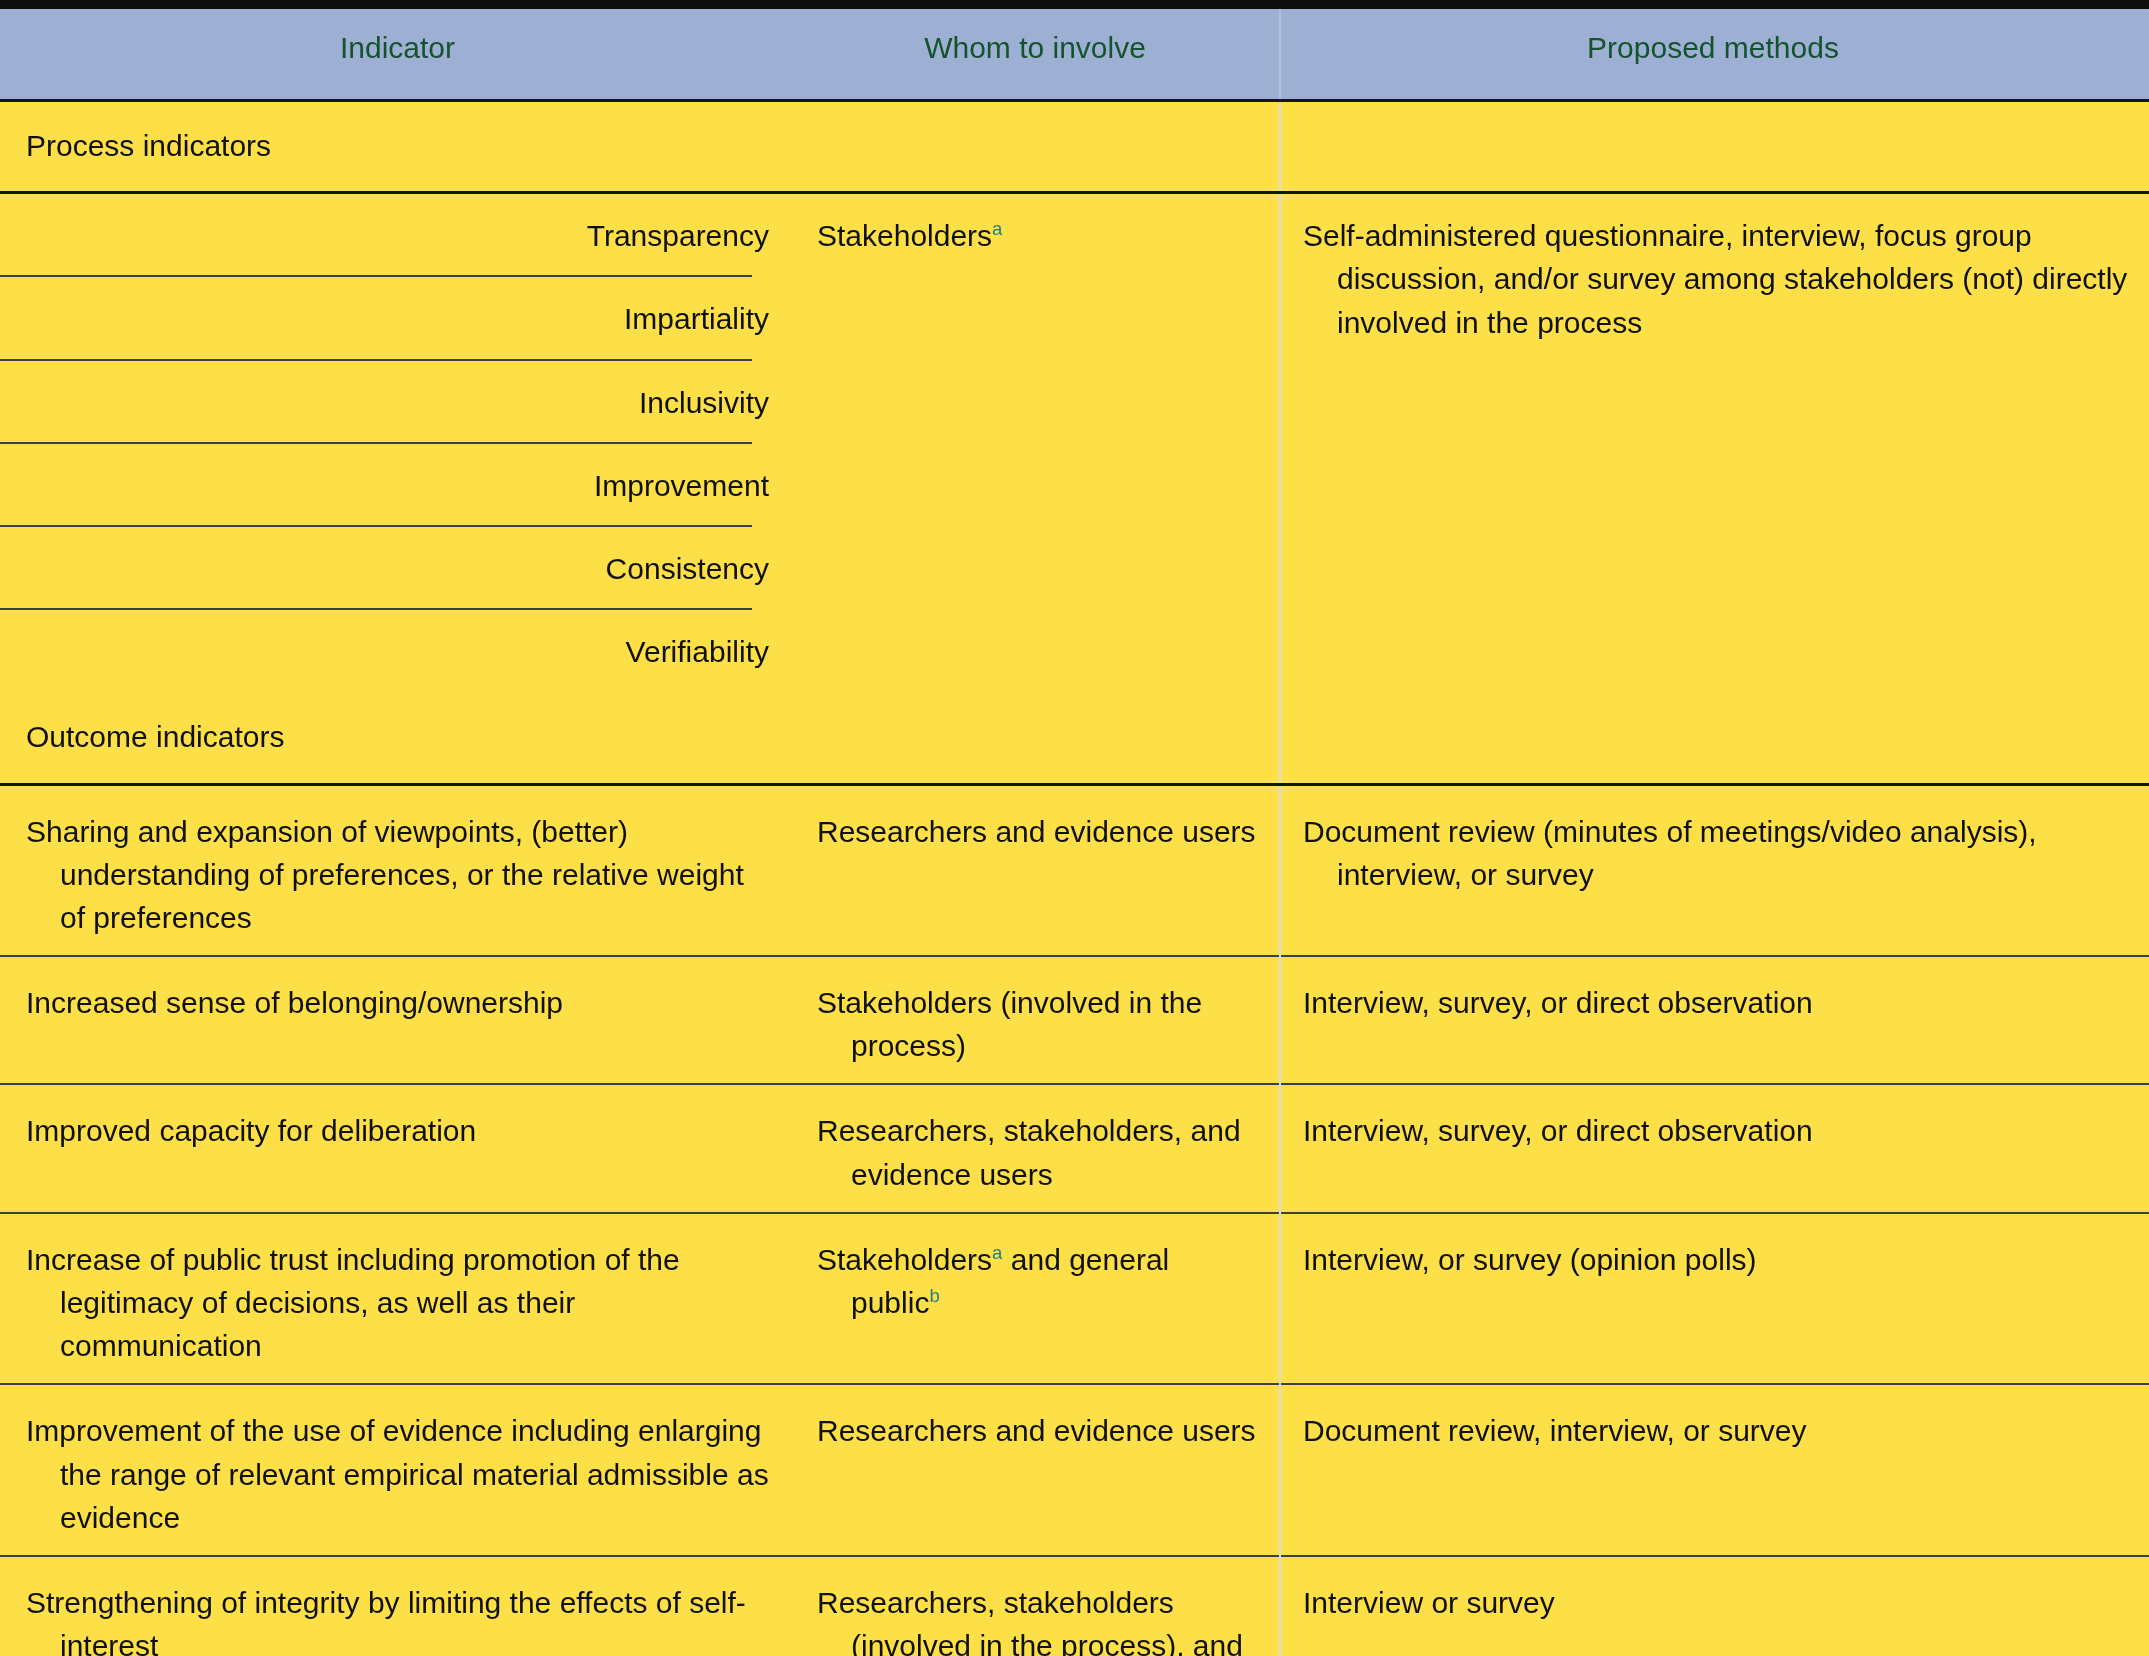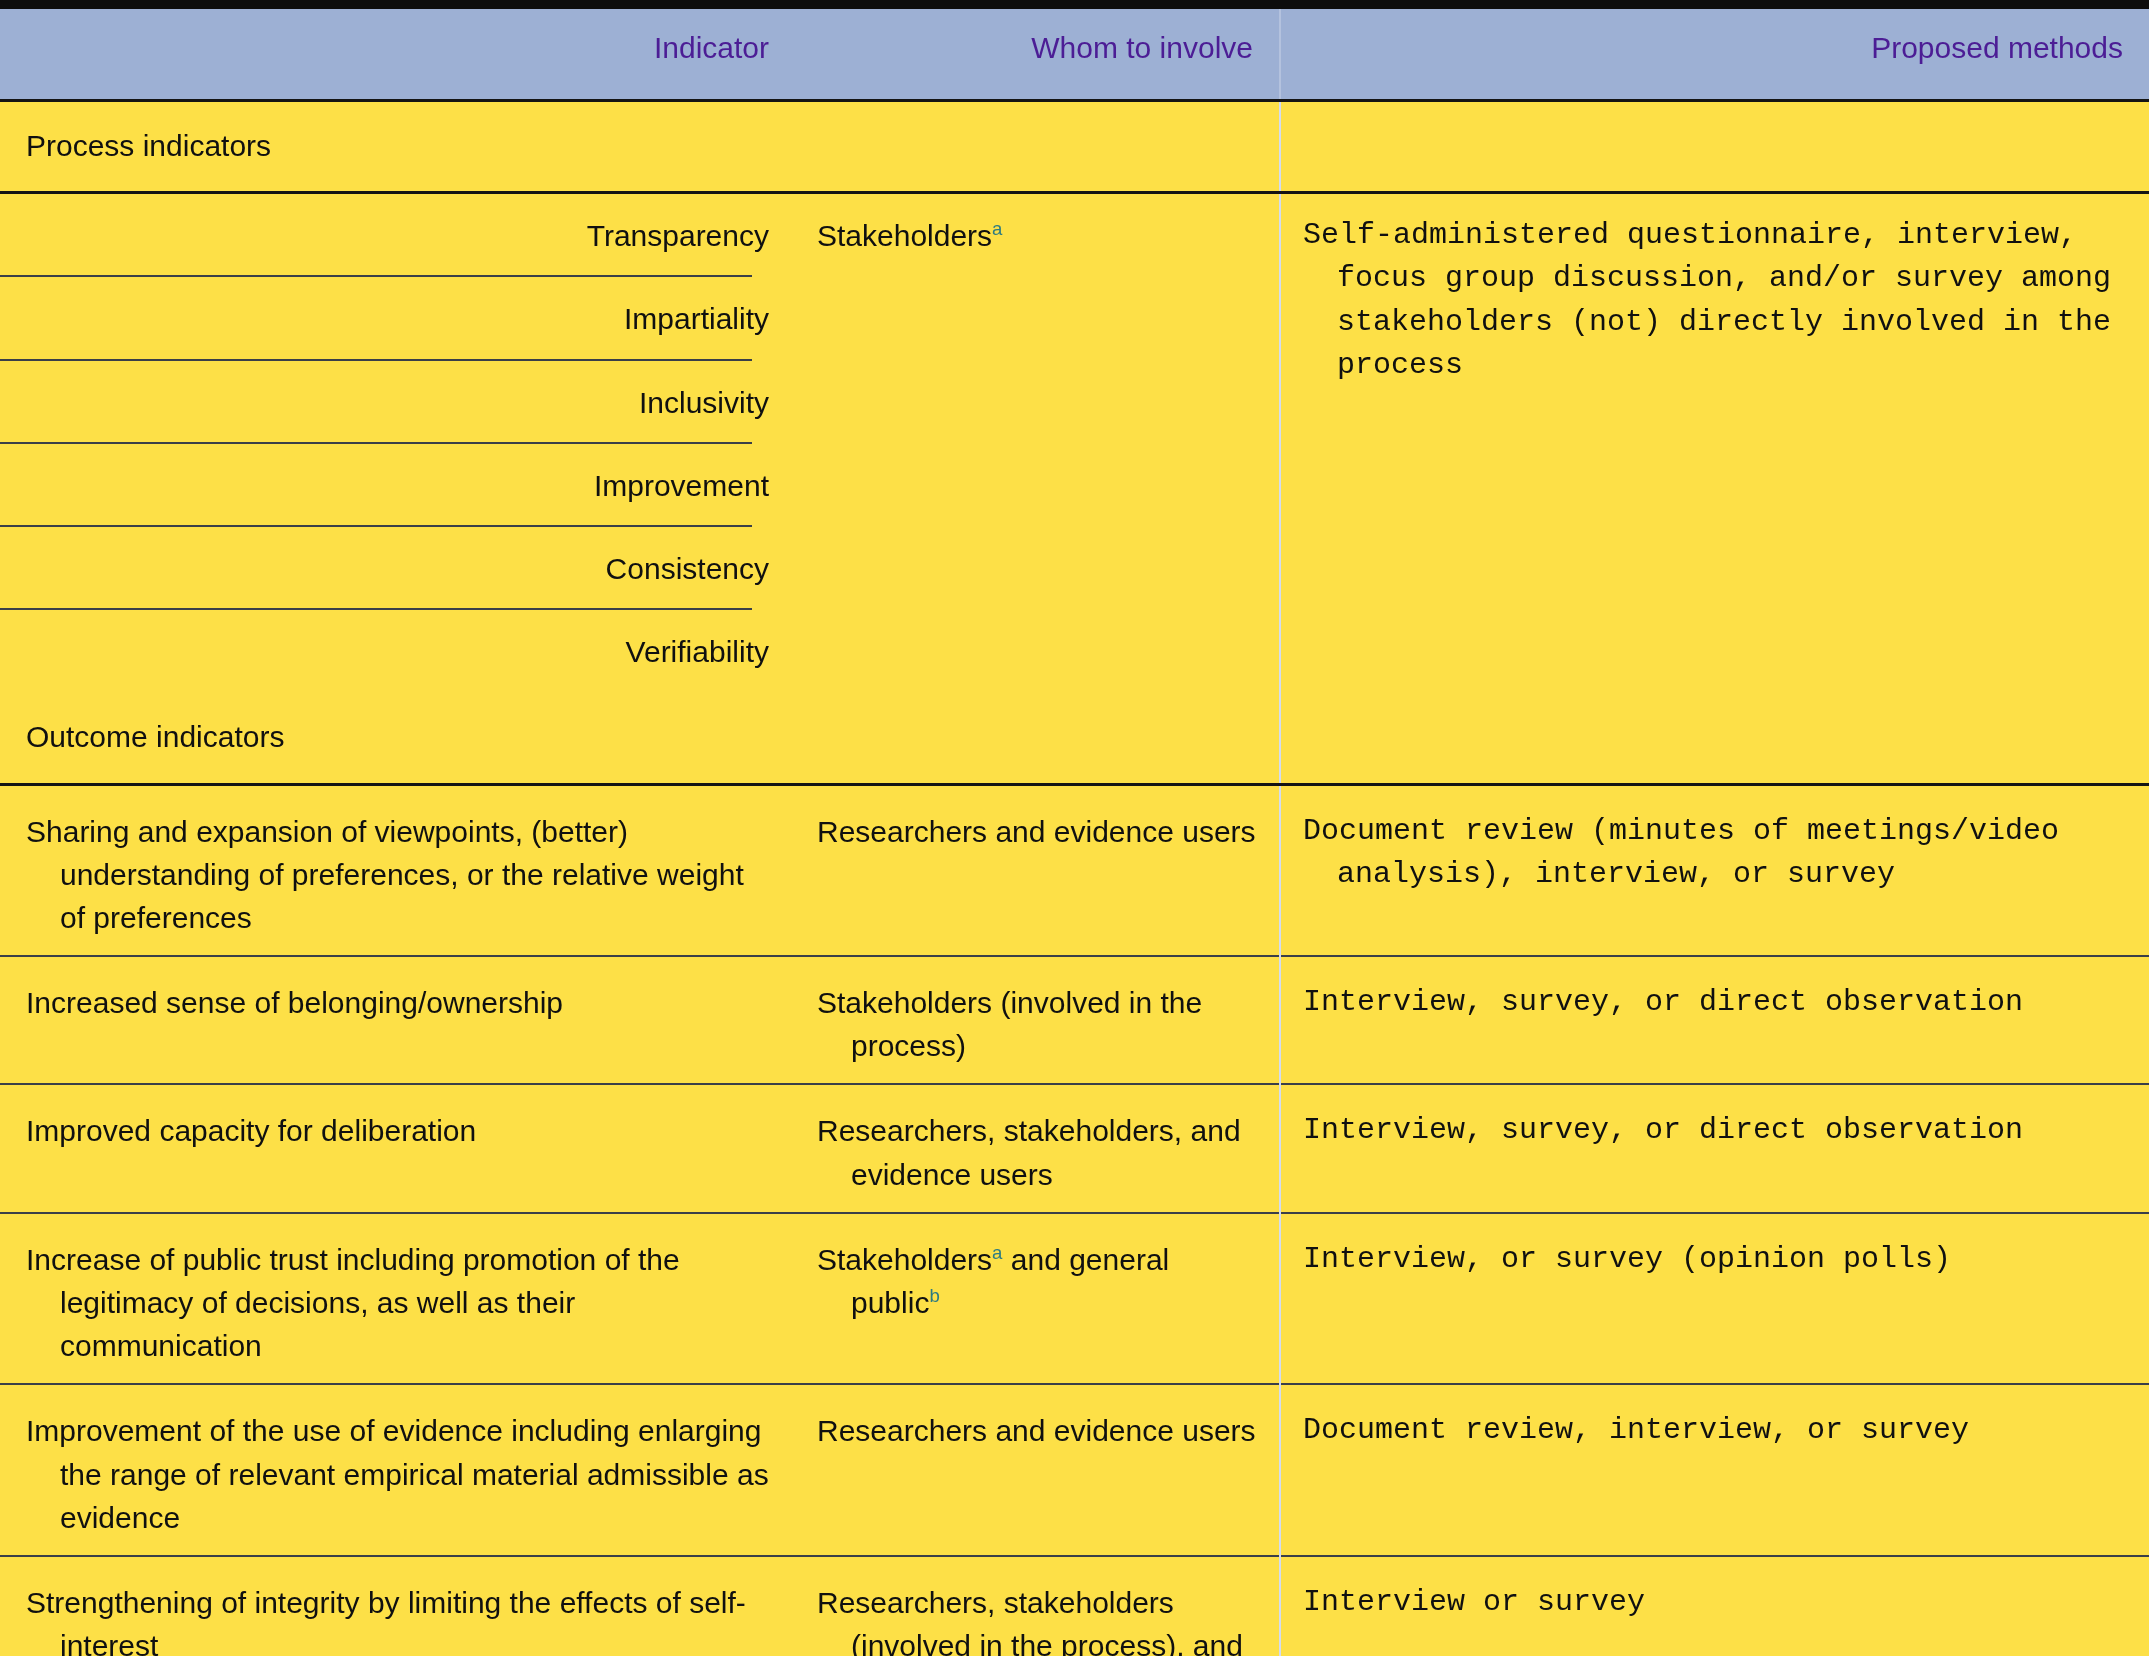--- a/index.html
+++ b/index.html
@@ -36,24 +36,24 @@
   tr.top-rule-row td {
     padding: 0;
     height: 9px;
     background: #0d0d0d;
     border: none;
   }
 
   
   thead tr.header-row th {
     background: #9db0d4;
-    color: #4c1d95;
+    color: #14532d;
     font-weight: normal;
     font-size: 30px;
-    text-align: right;
+    text-align: center;
     vertical-align: top;
     padding: 22px 26px 34px 26px;
     border: none;
     border-bottom: 3px solid #141414;
   }
   thead tr.header-row th.th-whom,
   thead tr.header-row th.th-methods {
     padding-left: 22px;
   }
   thead tr.header-row th.th-methods {
@@ -72,21 +72,20 @@
     border: none;
   }
   tbody td.cell-whom {
     padding-left: 22px;
     padding-right: 18px;
   }
   tbody td.cell-methods {
     padding-left: 22px;
     padding-right: 20px;
     border-left: 2px solid #d3dcef;
-    font-family: Liberation Mono, monospace;
   }
 
   
   .hang {
     display: block;
     padding-left: 34px;
     text-indent: -34px;
   }
 
   

